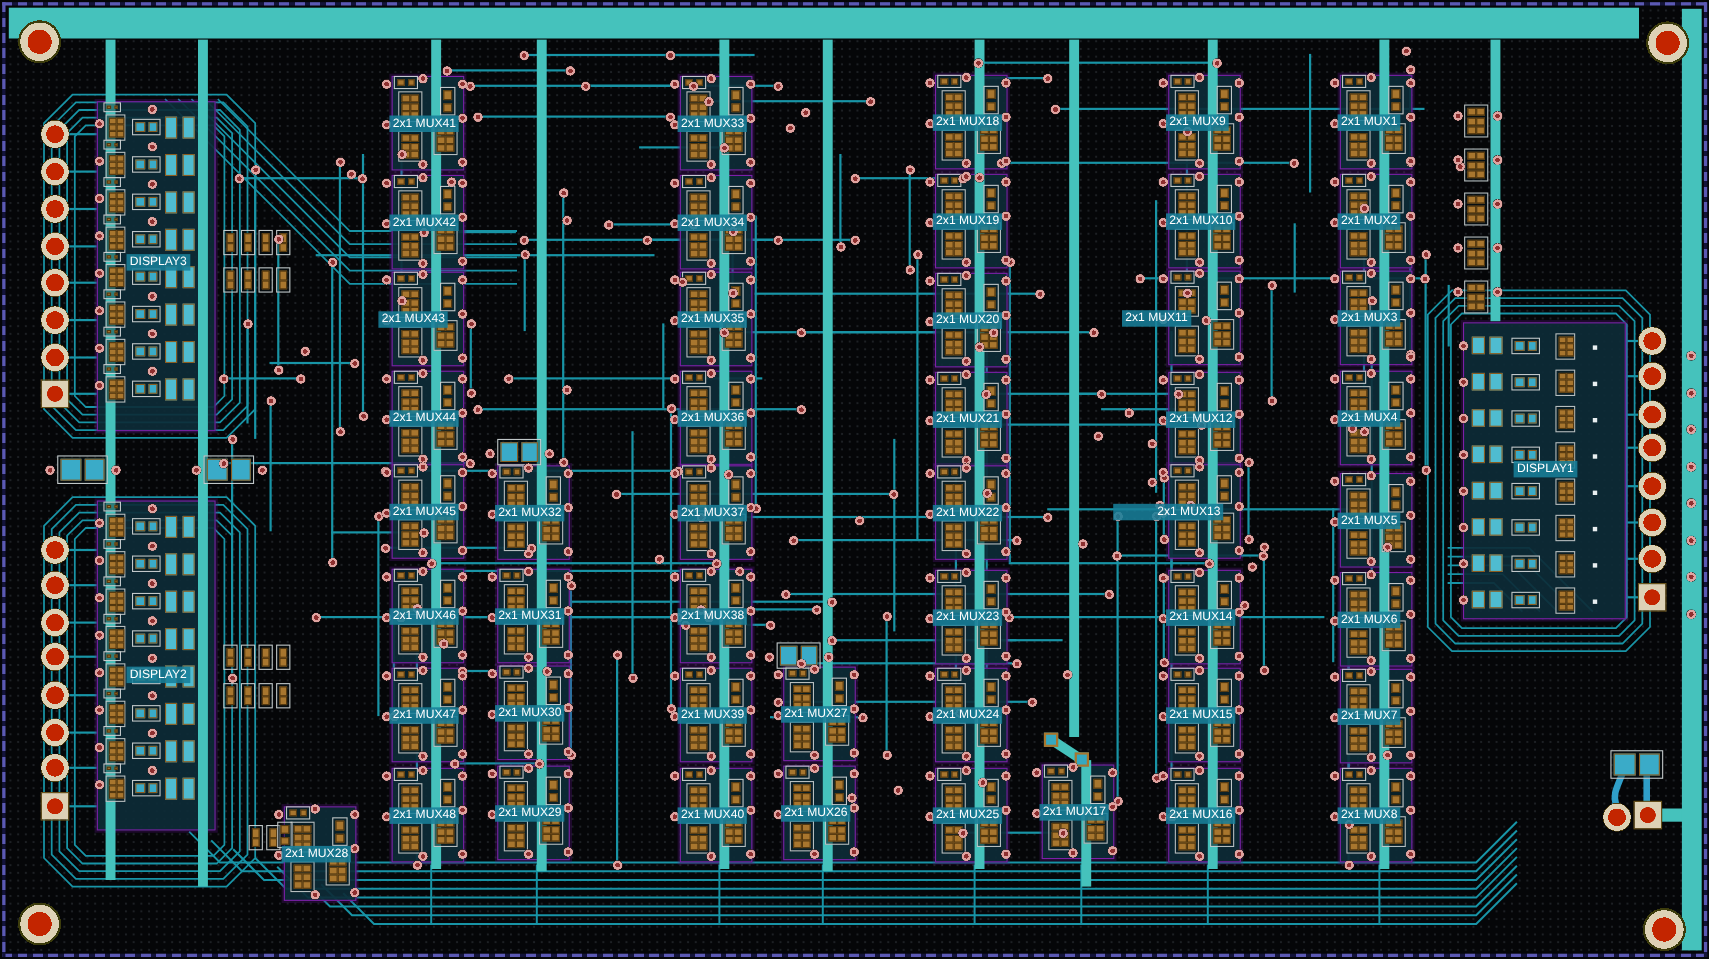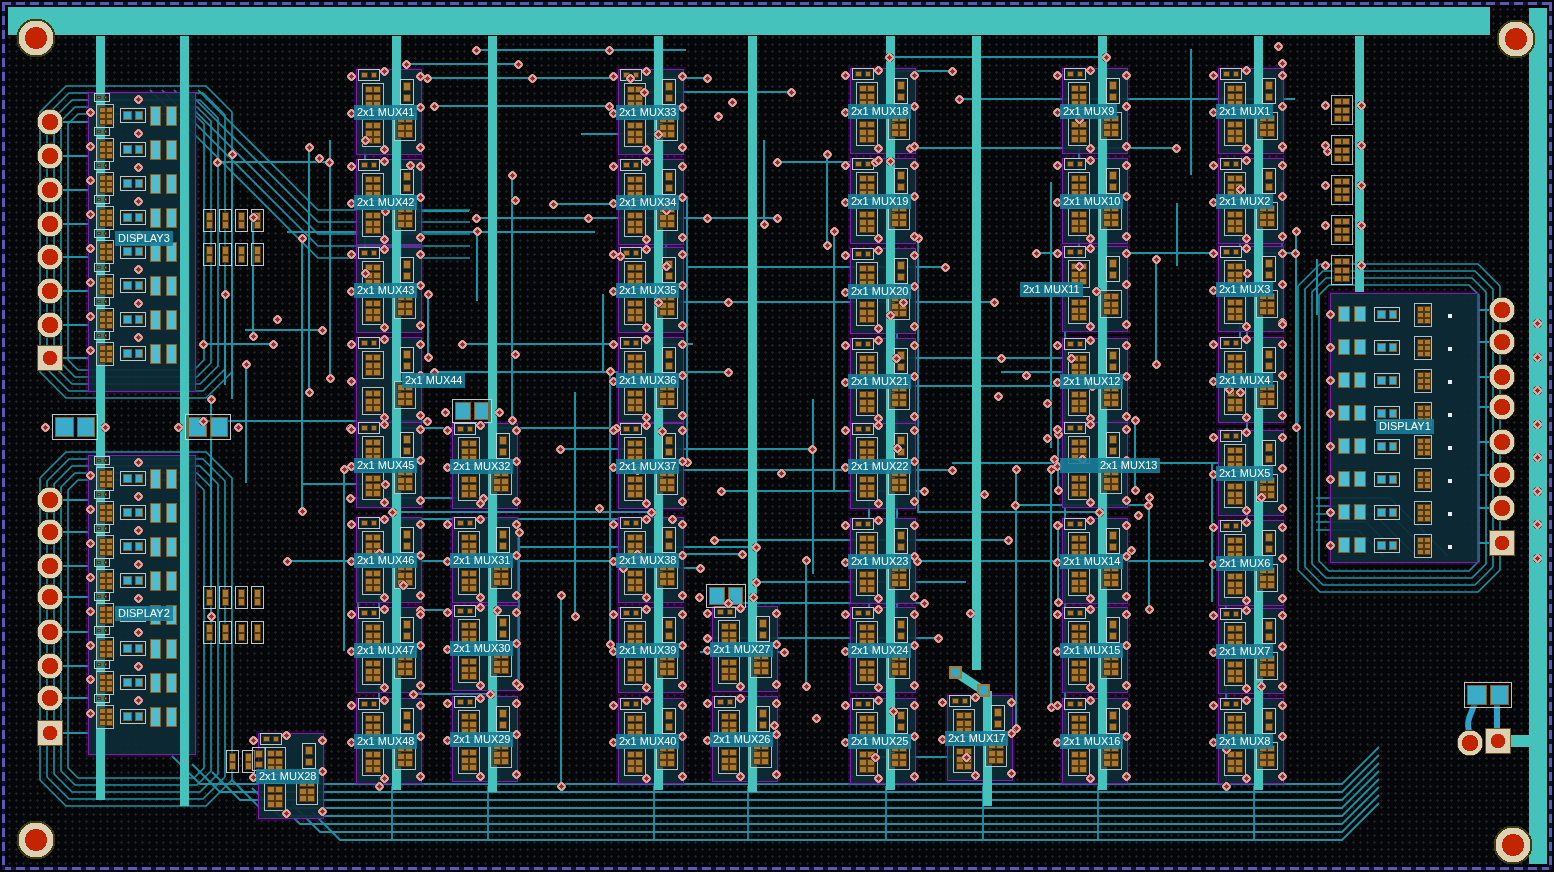--- a/index.html
+++ b/index.html
@@ -943,21 +943,21 @@
         <i></i>
         <i></i>
       </div>
       <div class="via" style="left: 1053px; top: 425px;"></div>
       <div class="via" style="left: 1086px; top: 420px;"></div>
       <div class="via" style="left: 1122px; top: 425px;"></div>
       <div class="via" style="left: 1053px; top: 462px;"></div>
       <div class="via" style="left: 1122px; top: 456px;"></div>
       <div class="via" style="left: 1086px; top: 498px;"></div>
       <div class="via" style="left: 1122px; top: 496px;"></div>
-      <div class="mlabel" style="left: 1060px; top: 458px; padding-left: 40px;">2x1 MUX13</div>
+      <div class="mlabel" style="left: 1012px; top: 458px; padding-left: 40px;">2x1 MUX13</div>
       <div class="blk" style="left: 1062px; top: 518px; width: 66px; height: 86px;"></div>
       <div class="p2" style="left: 1064px; top: 518px; width: 22px; height: 12px;">
         <i></i>
         <i></i>
       </div>
       <div class="sot6" style="left: 1068px; top: 532px; width: 22px; height: 28px;">
         <i></i>
         <i></i>
         <i></i>
         <i></i>
@@ -2173,21 +2173,21 @@
         <i></i>
         <i></i>
       </div>
       <div class="via" style="left: 347px; top: 250px;"></div>
       <div class="via" style="left: 380px; top: 245px;"></div>
       <div class="via" style="left: 416px; top: 250px;"></div>
       <div class="via" style="left: 347px; top: 287px;"></div>
       <div class="via" style="left: 416px; top: 281px;"></div>
       <div class="via" style="left: 380px; top: 323px;"></div>
       <div class="via" style="left: 416px; top: 321px;"></div>
-      <div class="mlabel" style="left: 354px; top: 283px;">2x1 MUX43</div>
+      <div class="mlabel" style="left: 344px; top: 283px;">2x1 MUX43</div>
       <div class="blk" style="left: 356px; top: 337px; width: 66px; height: 86px;"></div>
       <div class="p2" style="left: 358px; top: 337px; width: 22px; height: 12px;">
         <i></i>
         <i></i>
       </div>
       <div class="sot6" style="left: 362px; top: 351px; width: 22px; height: 28px;">
         <i></i>
         <i></i>
         <i></i>
         <i></i>
@@ -2214,21 +2214,21 @@
         <i></i>
         <i></i>
       </div>
       <div class="via" style="left: 347px; top: 340px;"></div>
       <div class="via" style="left: 380px; top: 335px;"></div>
       <div class="via" style="left: 416px; top: 340px;"></div>
       <div class="via" style="left: 347px; top: 377px;"></div>
       <div class="via" style="left: 416px; top: 371px;"></div>
       <div class="via" style="left: 380px; top: 413px;"></div>
       <div class="via" style="left: 416px; top: 411px;"></div>
-      <div class="mlabel" style="left: 354px; top: 373px; margin-left: 48px;">2x1 MUX44</div>
+      <div class="mlabel" style="left: 354px; top: 373px;">2x1 MUX44</div>
       <div class="blk" style="left: 356px; top: 422px; width: 66px; height: 86px;"></div>
       <div class="p2" style="left: 358px; top: 422px; width: 22px; height: 12px;">
         <i></i>
         <i></i>
       </div>
       <div class="sot6" style="left: 362px; top: 436px; width: 22px; height: 28px;">
         <i></i>
         <i></i>
         <i></i>
         <i></i>

